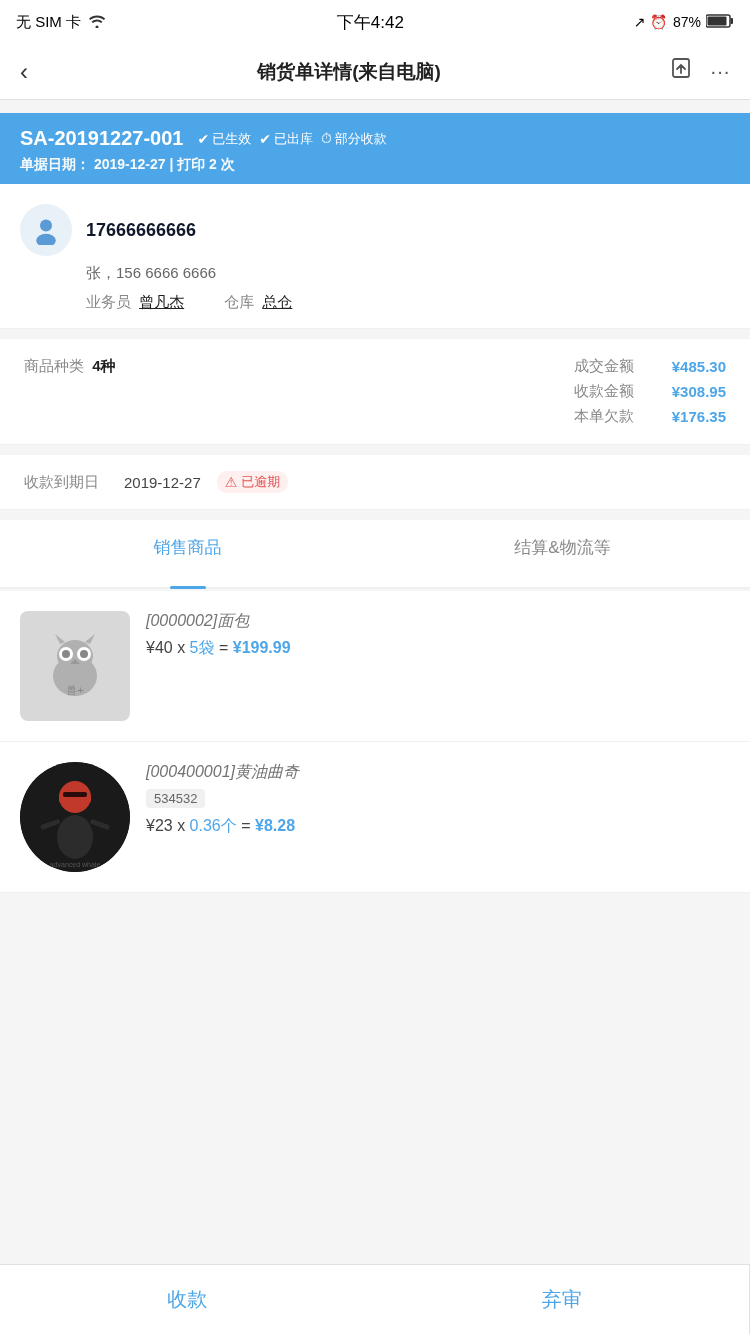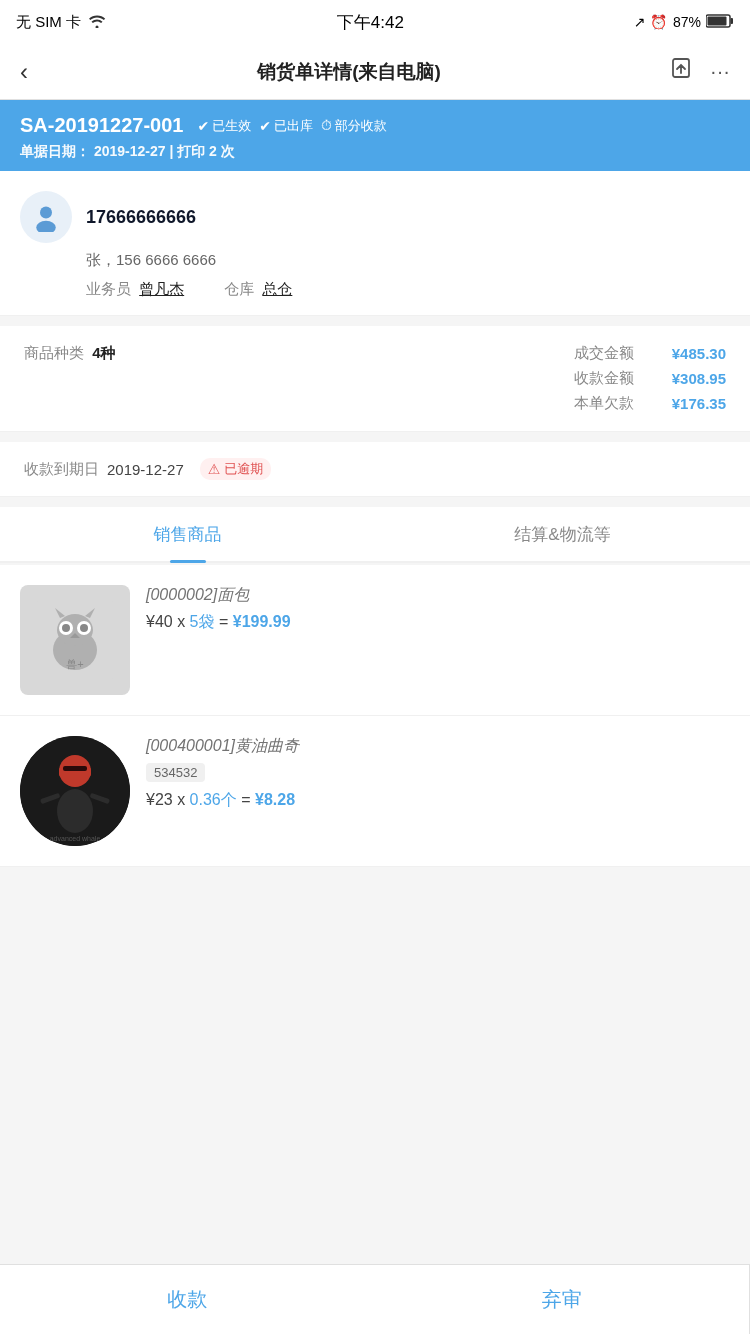--- a/index.html
+++ b/index.html
@@ -47,20 +47,21 @@
       font-weight: 600;
       color: #222;
     }
     .nav-actions { display: flex; align-items: center; gap: 18px; }
     .nav-icon { font-size: 20px; color: #555; cursor: pointer; }
 
     
     .header-banner {
       background: #4da6e8;
       padding: 14px 20px 10px 20px;
+      margin-top: 13px;
     }
     .header-row1 {
       display: flex;
       align-items: center;
       gap: 14px;
       margin-bottom: 6px;
     }
     .order-id {
       font-size: 20px;
       font-weight: 700;
@@ -150,21 +151,21 @@
       background: #fff;
       padding: 16px 24px;
       margin-top: 10px;
       display: flex;
       align-items: center;
       gap: 8px;
       font-size: 15px;
       color: #444;
       border-bottom: 1px solid #f0f0f0;
     }
-    .due-label { color: #888; margin-right: 0; }
+    .due-label { color: #888; margin-right: 17px; }
     .overdue-badge {
       display: flex;
       align-items: center;
       gap: 4px;
       background: #fff0f0;
       border-radius: 10px;
       padding: 2px 8px;
       font-size: 13px;
       color: #e05252;
       margin-left: 8px;
@@ -174,21 +175,21 @@
     
     .tabs-container {
       background: #fff;
       display: flex;
       margin-top: 10px;
       border-bottom: 2px solid #f0f0f0;
     }
     .tab {
       flex: 1;
       text-align: center;
-      padding: 16px 0 15px 0;
+      padding: 16px 0 28px 0;
       font-size: 17px;
       cursor: pointer;
       position: relative;
       color: #888;
     }
     .tab.active {
       color: #4da6e8;
     }
     .tab.active::after {
       content: '';

